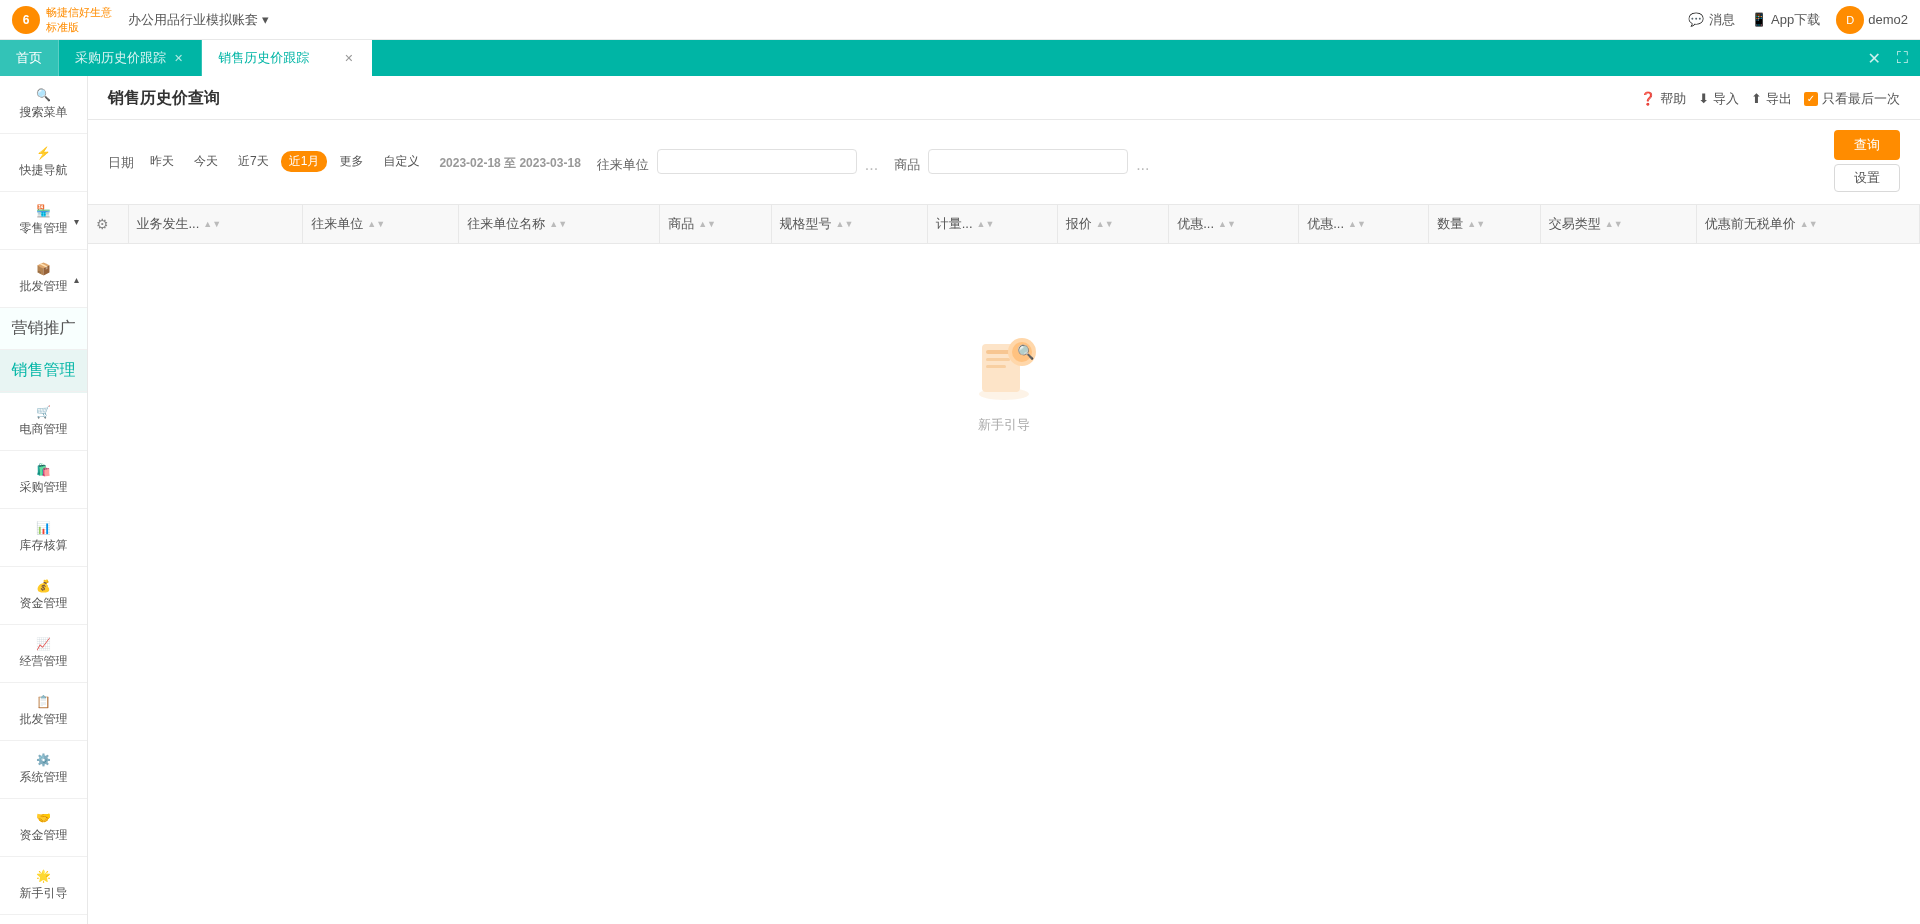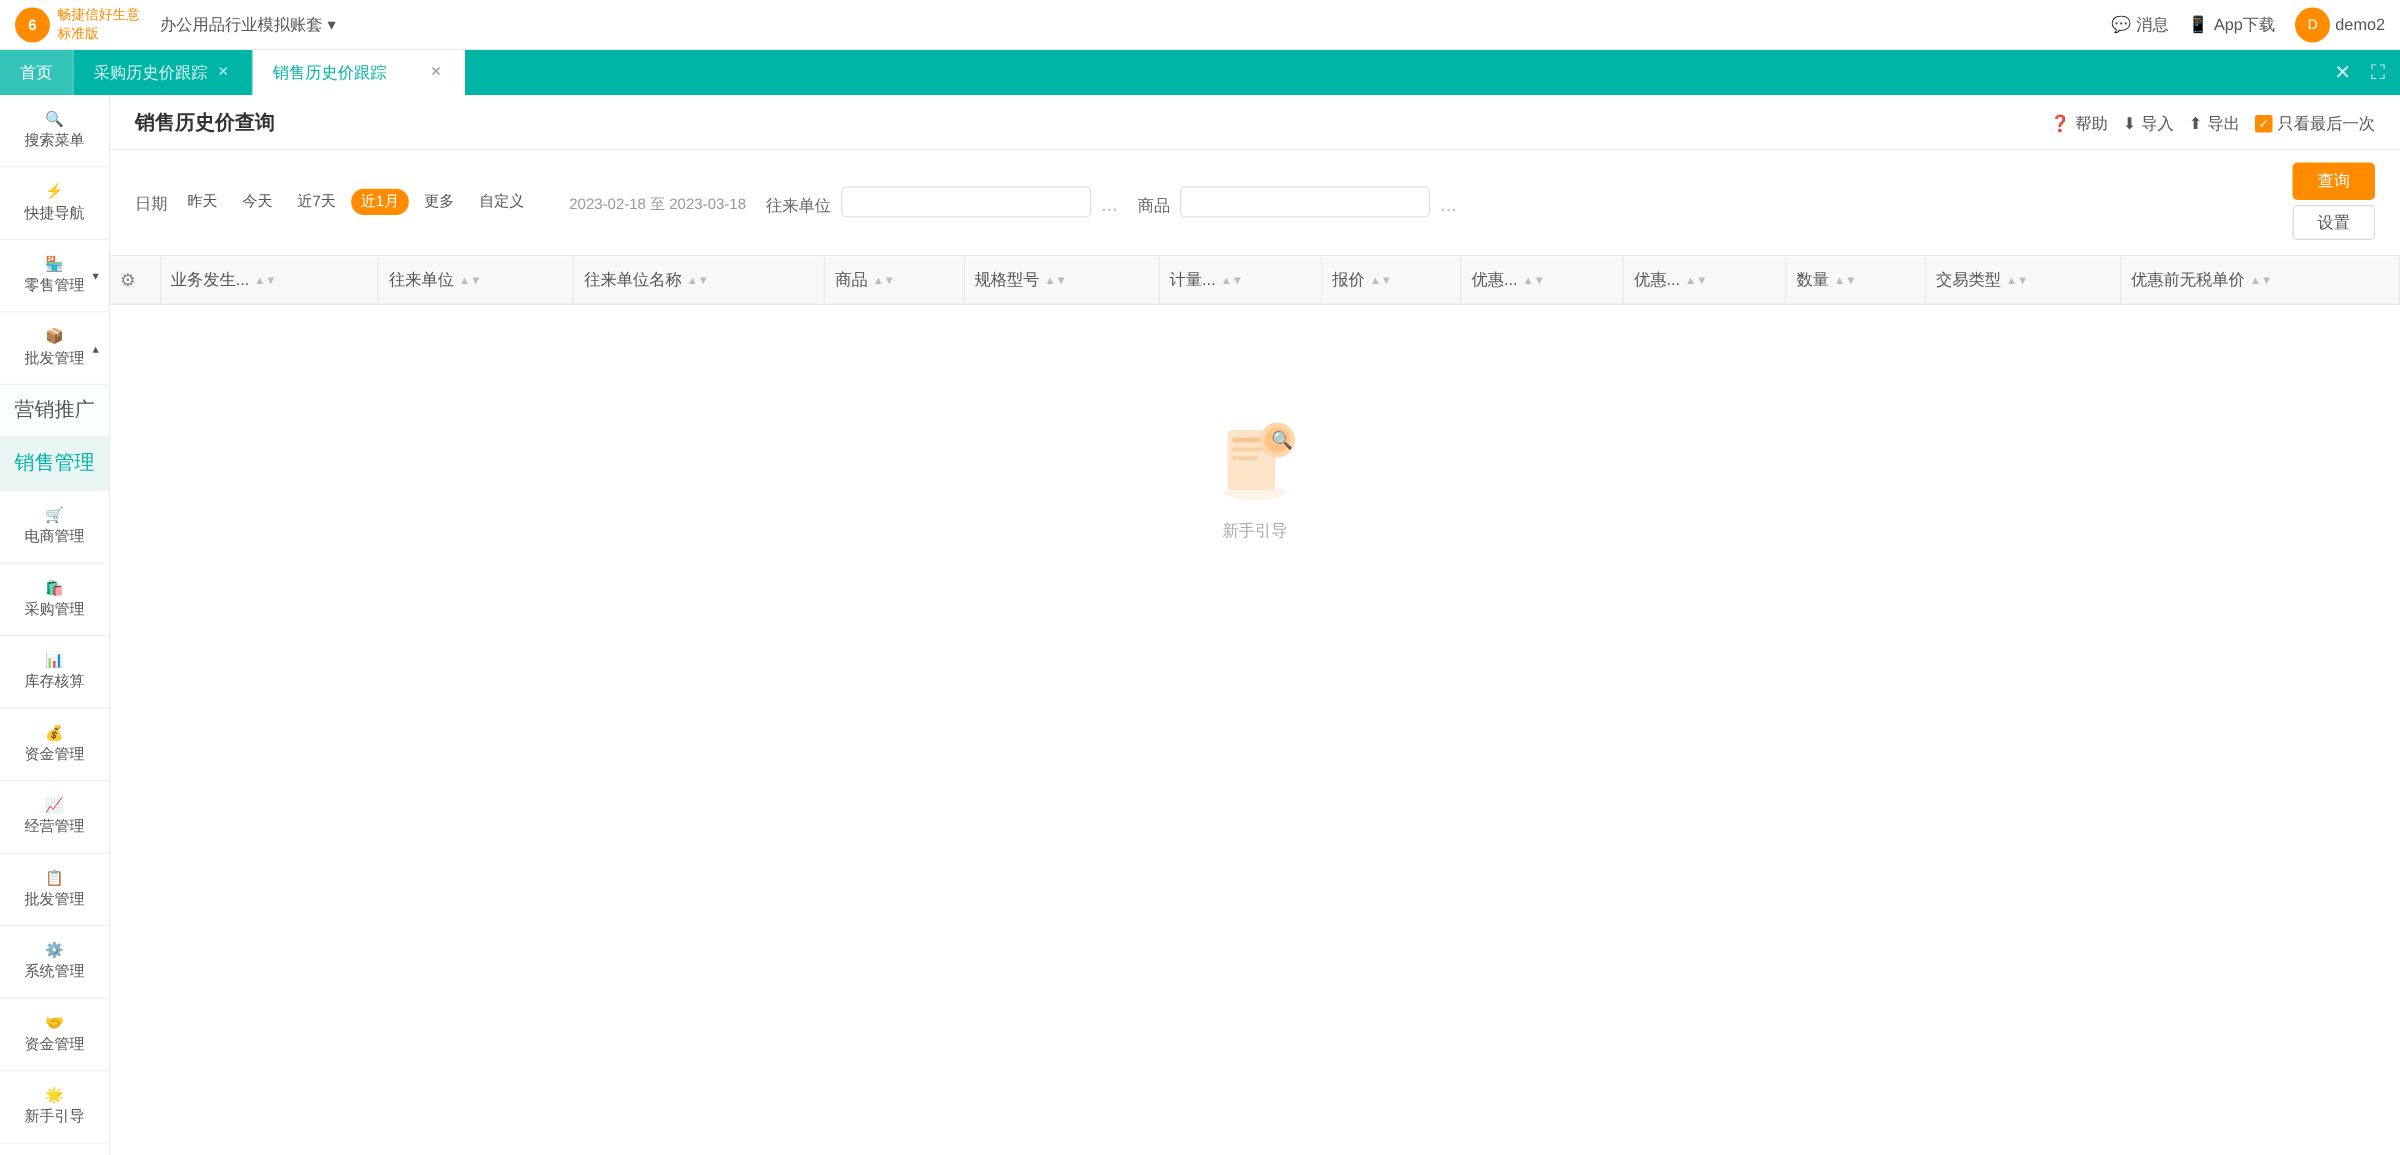--- a/index.html
+++ b/index.html
@@ -283,21 +283,22 @@
       font-size: 12px;
       color: #555;
     }
     .date-opt.active {
       background: #ff8c00;
       color: white;
     }
     .date-range-text {
       font-size: 12px;
       color: #999;
-      margin-left: 20px;
+      margin-left: 4px;
+      font-weight: bold;
     }
     .filter-input {
       border: 1px solid #e0e0e0;
       border-radius: 4px;
       padding: 4px 8px;
       font-size: 13px;
       color: #333;
       width: 200px;
       outline: none;
     }

